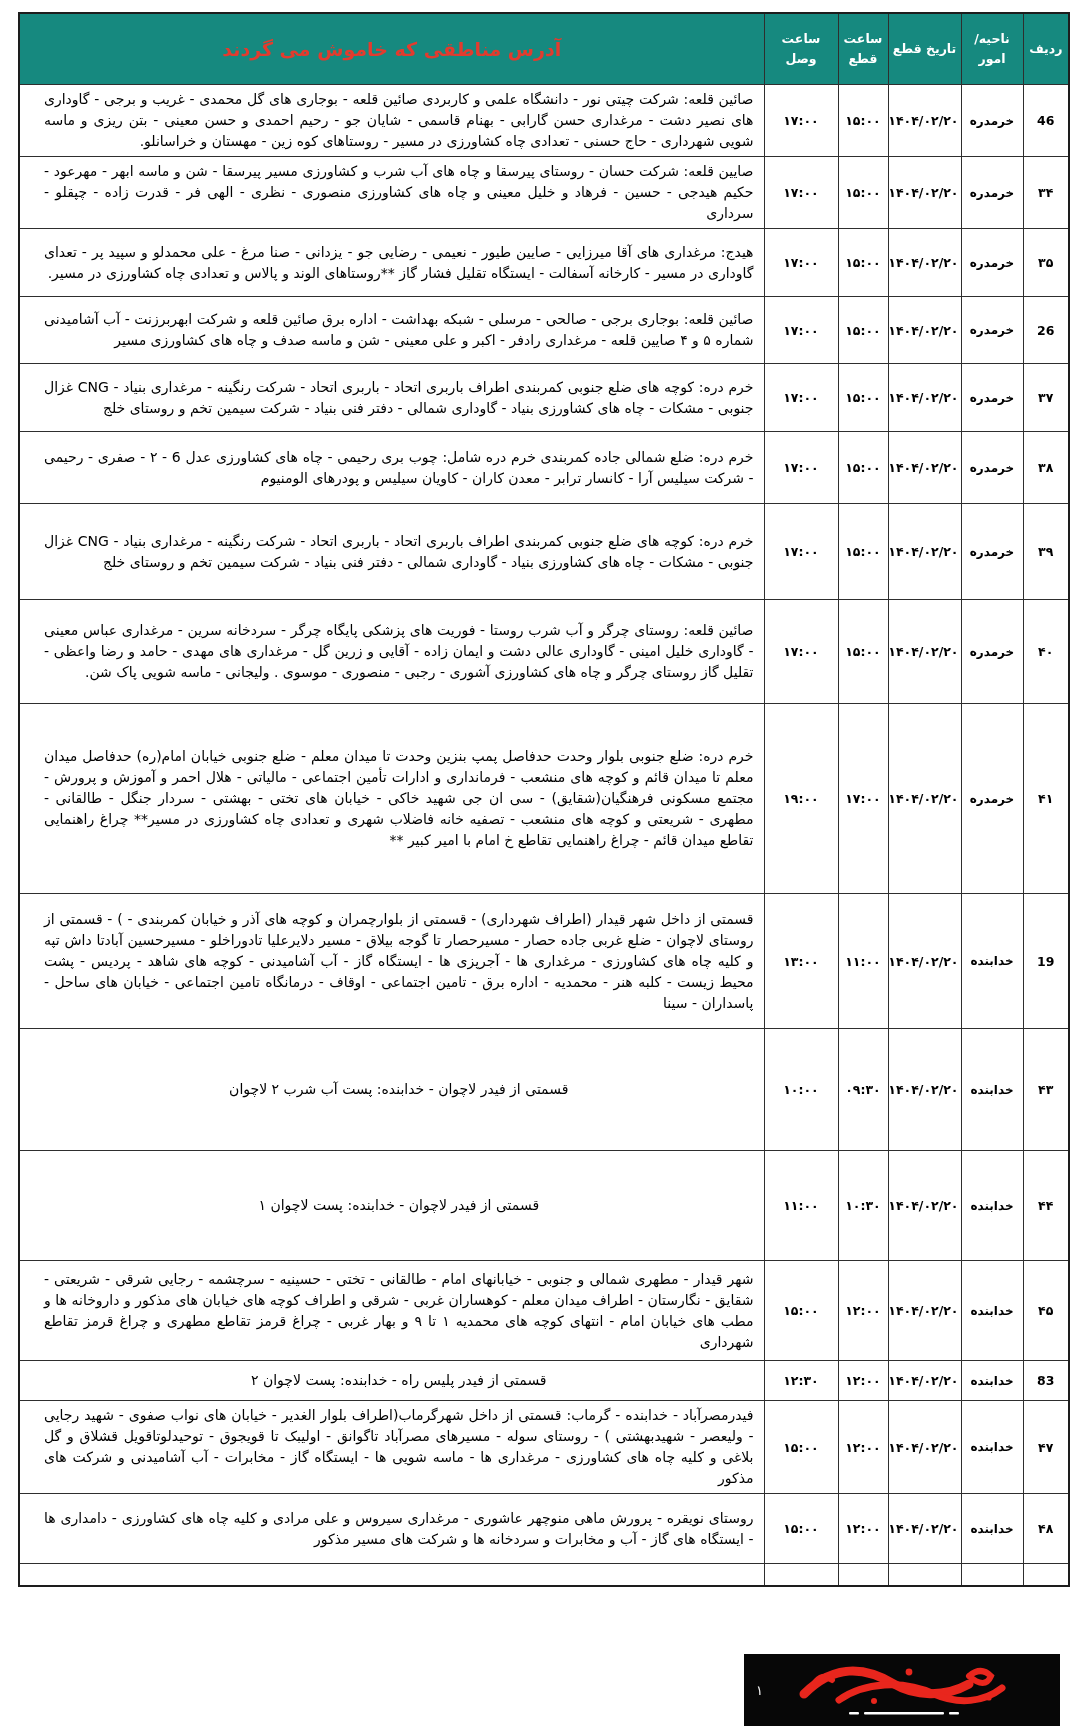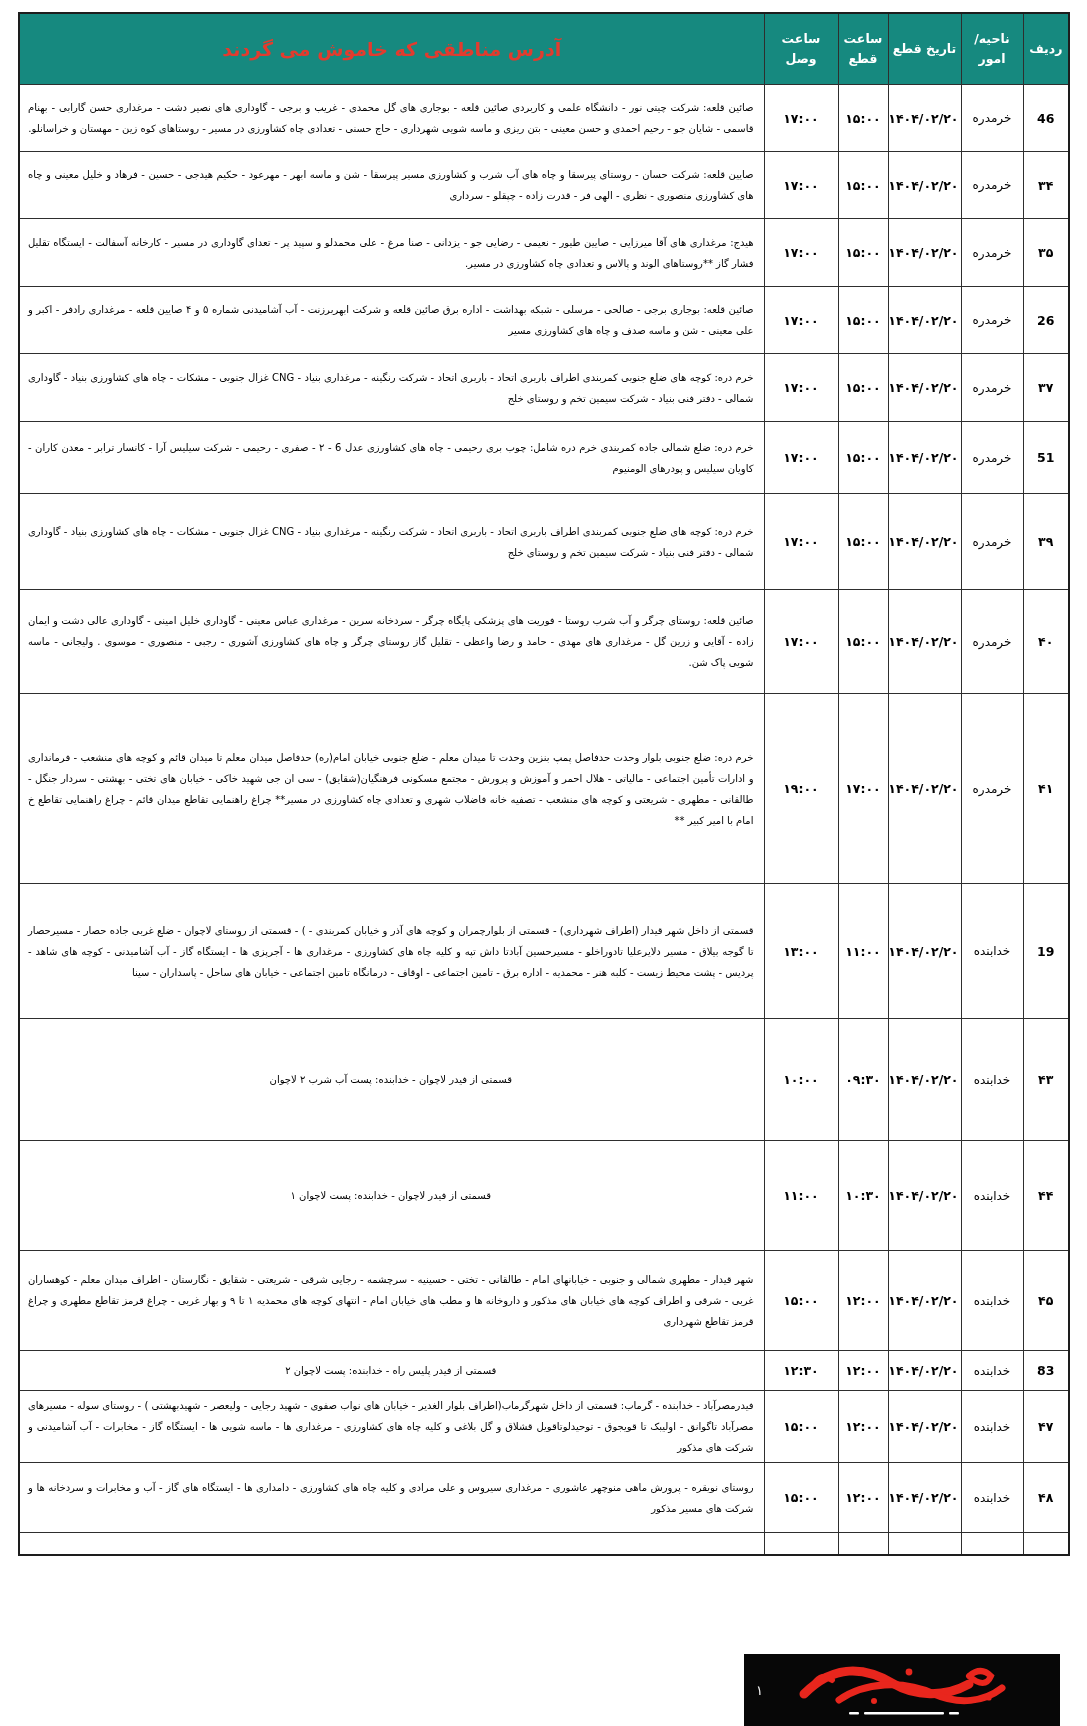--- a/index.html
+++ b/index.html
@@ -28,26 +28,26 @@
   th.htitle{color:#e23b2e;font-size:19px;font-weight:bold;letter-spacing:.5px;}
 
   td.val{
     text-align:center;
     font-size:12.5px;
     font-weight:bold;
     color:#000;
     padding:2px;
     white-space:nowrap;
   }
-  td.val.area{font-weight:normal;font-size:12px;}
+  td.val.area{font-weight:bold;font-size:12px;}
   td.addr{
-    font-size:10px;
+    font-size:14px;
     line-height:21px;
     color:#000;
-    padding:4px 10px 4px 8px;
+    padding:4px 10px 4px 24px;
     text-align:justify;
   }
 
   
   tbody tr:nth-child(1){height:67px;}
   tbody tr:nth-child(2){height:67px;}
   tbody tr:nth-child(3){height:68px;}
   tbody tr:nth-child(4){height:67px;}
   tbody tr:nth-child(5){height:68px;}
   tbody tr:nth-child(6){height:72px;}
@@ -146,21 +146,21 @@
         </tr>
         <tr>
           <td class="val">۳۷</td>
           <td class="val area">خرمدره</td>
           <td class="val">۱۴۰۴/۰۲/۲۰</td>
           <td class="val">۱۵:۰۰</td>
           <td class="val">۱۷:۰۰</td>
           <td class="addr">خرم دره: کوچه های ضلع جنوبی کمربندی اطراف باربری اتحاد - باربری اتحاد - شرکت رنگینه - مرغداری بنیاد - CNG غزال جنوبی - مشکات - چاه های کشاورزی بنیاد - گاوداری شمالی - دفتر فنی بنیاد - شرکت سیمین تخم و روستای خلج</td>
         </tr>
         <tr>
-          <td class="val">51</td>
+          <td class="val">۳۸</td>
           <td class="val area">خرمدره</td>
           <td class="val">۱۴۰۴/۰۲/۲۰</td>
           <td class="val">۱۵:۰۰</td>
           <td class="val">۱۷:۰۰</td>
           <td class="addr">خرم دره: ضلع شمالی جاده کمربندی خرم دره شامل: چوب بری رحیمی - چاه های کشاورزی عدل 6 - ۲ - صفری - رحیمی - شرکت سیلیس آرا - کانسار ترابر - معدن کاران - کاویان سیلیس و پودرهای الومنیوم</td>
         </tr>
         <tr>
           <td class="val">۳۹</td>
           <td class="val area">خرمدره</td>
           <td class="val">۱۴۰۴/۰۲/۲۰</td>

